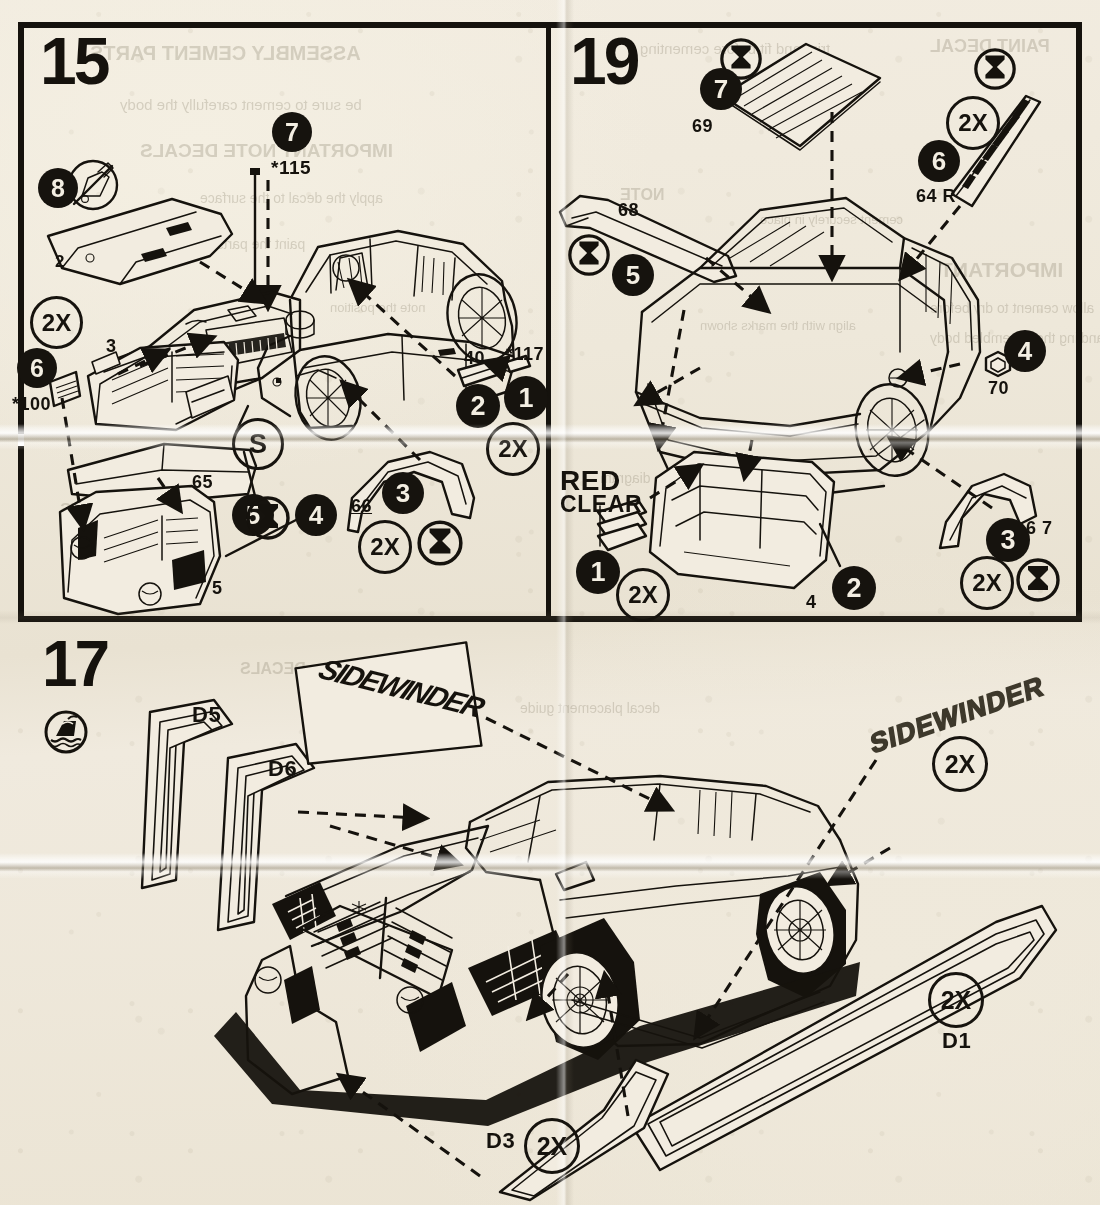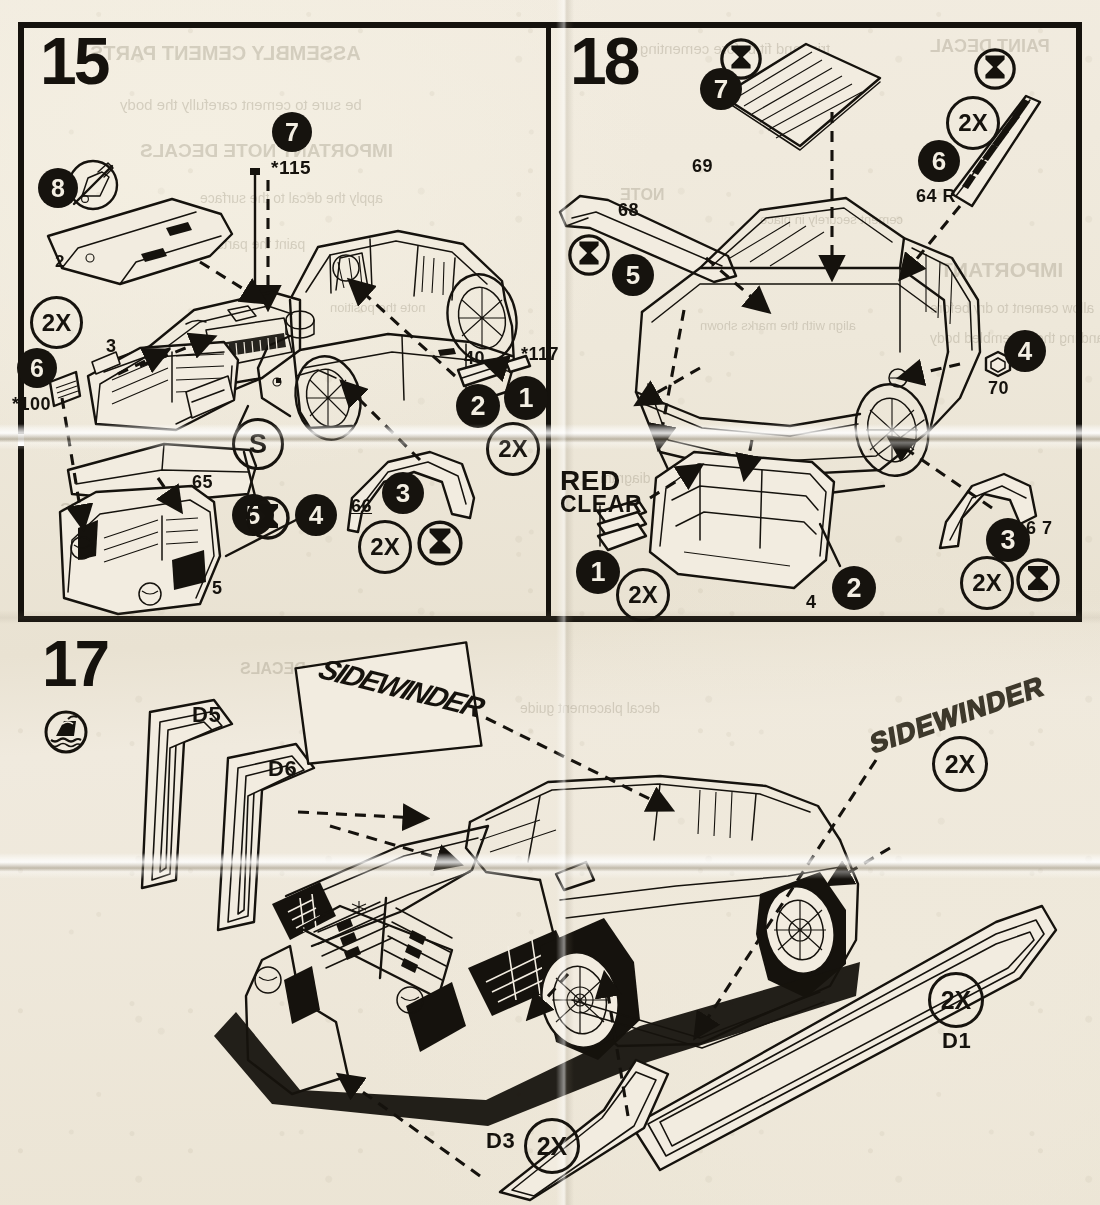--- a/index.html
+++ b/index.html
@@ -513,33 +513,33 @@
   <div class="lbl" style="left:351px;top:496px;font-size:18px;text-decoration:underline;">66</div>
   <div class="tok filled" style="left:382px;top:472px;width:42px;height:42px;font-size:26px;">3</div>
   <div class="tok ring" style="left:358px;top:520px;width:48px;height:48px;font-size:24px;">2X</div>
 
   <svg style="position:absolute;left:415px;top:518px;width:50px;height:50px;" viewBox="0 0 48 48">
     <circle cx="24" cy="24" r="20" fill="none" stroke="#15120d" stroke-width="3.4"></circle>
     <path d="M14 14 L22 22 L14 30 L14 34 L34 34 L34 30 L26 22 L34 14 L34 10 L14 10 Z" fill="#15120d"></path>
   </svg>
 
   <div class="lbl" style="left:464px;top:348px;font-size:18px;">40</div>
-  <div class="lbl" style="left:506px;top:344px;font-size:18px;margin-left:15px;">*117</div>
+  <div class="lbl" style="left:506px;top:344px;font-size:18px;">*117</div>
   <div class="tok filled" style="left:456px;top:384px;width:44px;height:44px;font-size:27px;">2</div>
   <div class="tok filled" style="left:504px;top:376px;width:44px;height:44px;font-size:27px;">1</div>
   <div class="tok ring" style="left:486px;top:422px;width:48px;height:48px;font-size:24px;">2X</div>
 
-  <div class="step" style="left:570px;top:34px;font-size:66px;">18</div>
+  <div class="step" style="left:570px;top:34px;font-size:66px;">19</div>
 
   <svg style="position:absolute;left:718px;top:36px;width:46px;height:46px;" viewBox="0 0 48 48">
     <circle cx="24" cy="24" r="20" fill="none" stroke="#15120d" stroke-width="3.4"></circle>
     <path d="M14 14 L22 22 L14 30 L14 34 L34 34 L34 30 L26 22 L34 14 L34 10 L14 10 Z" fill="#15120d"></path>
   </svg>
   <div class="tok filled" style="left:700px;top:68px;width:42px;height:42px;font-size:26px;">7</div>
-  <div class="lbl" style="left:692px;top:116px;font-size:18px;margin-top:40px;">69</div>
+  <div class="lbl" style="left:692px;top:116px;font-size:18px;">69</div>
 
   <svg style="position:absolute;left:972px;top:46px;width:46px;height:46px;" viewBox="0 0 48 48">
     <circle cx="24" cy="24" r="20" fill="none" stroke="#15120d" stroke-width="3.4"></circle>
     <path d="M14 14 L22 22 L14 30 L14 34 L34 34 L34 30 L26 22 L34 14 L34 10 L14 10 Z" fill="#15120d"></path>
   </svg>
   <div class="tok ring" style="left:946px;top:96px;width:48px;height:48px;font-size:24px;">2X</div>
   <div class="tok filled" style="left:918px;top:140px;width:42px;height:42px;font-size:26px;">6</div>
   <div class="lbl" style="left:916px;top:186px;font-size:18px;">64 R</div>
 
   <div class="lbl" style="left:618px;top:200px;font-size:18px;">68</div>

